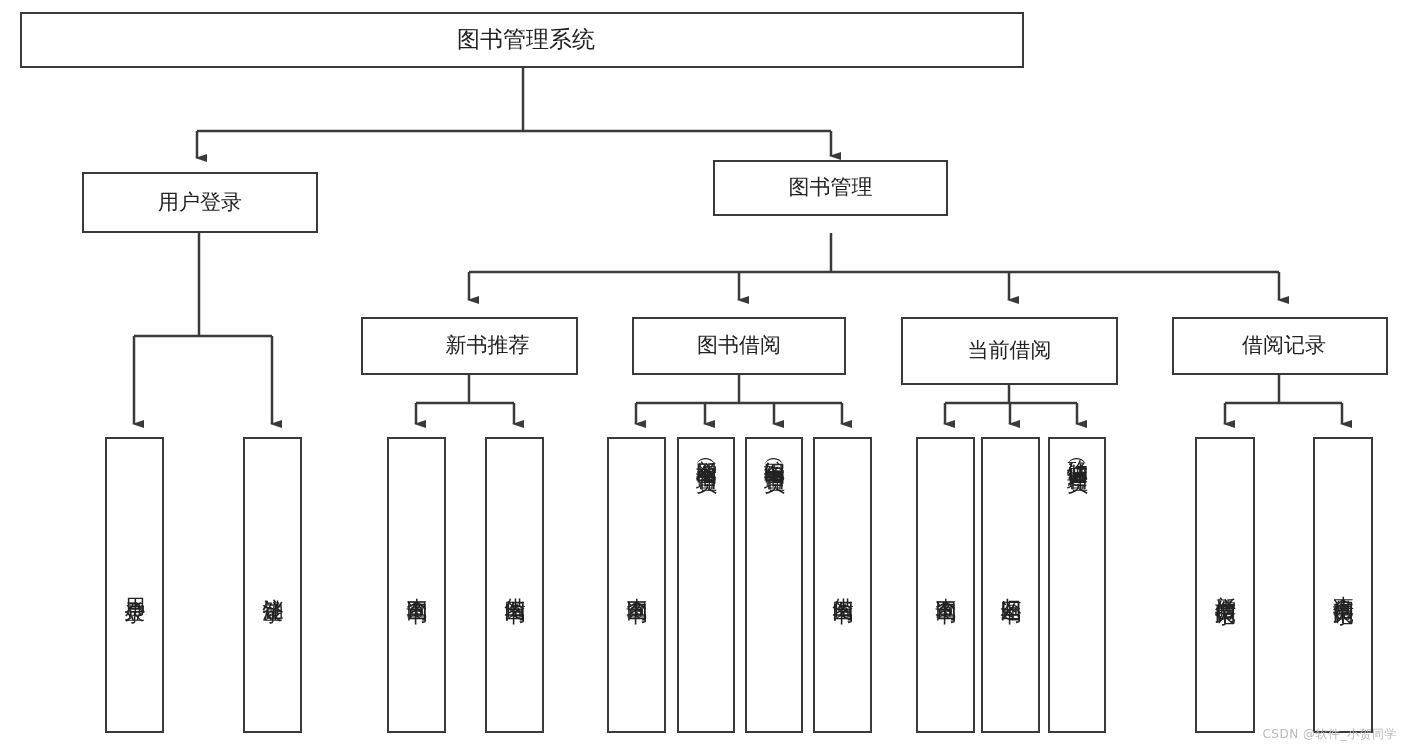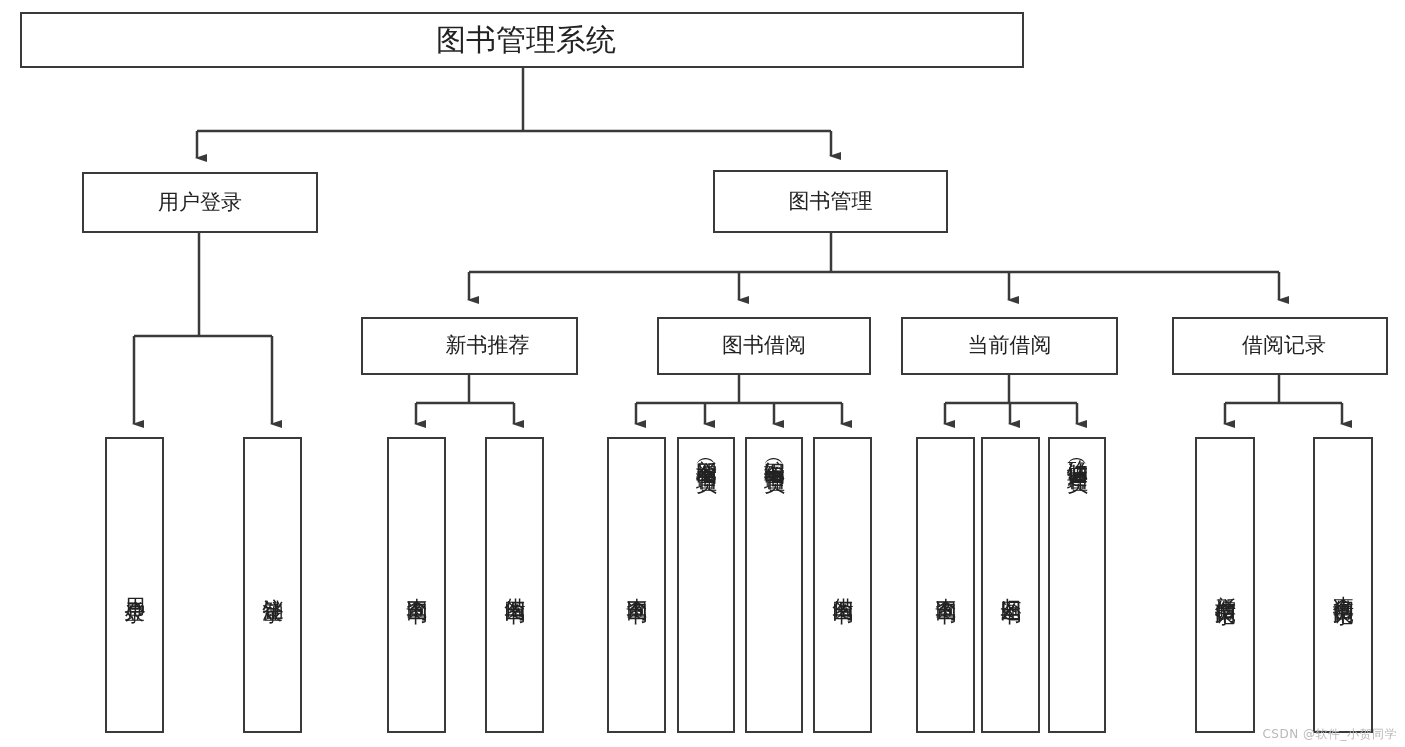--- a/index.html
+++ b/index.html
@@ -40,21 +40,21 @@
   .node .node-label {
     color: #222222;
     text-align: center;
     line-height: 1.12;
     white-space: nowrap;
   }
   .node.horizontal .node-label {
     font-size: 21px;
   }
   .node.root .node-label {
-    font-size: 30px;
+    font-size: 23px;
     margin-left: 8px;
   }
   .node.vertical {
     align-items: flex-start;
     justify-content: center;
     padding-top: 4px;
   }
   .node.vertical .node-label {
     writing-mode: vertical-rl;
     text-orientation: upright;
@@ -131,31 +131,31 @@
     </g>
   </svg>
 
   <div class="node root horizontal" style="left:20px; top:12px; width:1004px; height:56px;">
     <span class="node-label">图书管理系统</span>
   </div>
 
   <div class="node horizontal" style="left:82px; top:172px; width:236px; height:61px;">
     <span class="node-label">用户登录</span>
   </div>
-  <div class="node horizontal" style="left:713px; top:170px; width:235px; height:63px;">
+  <div class="node horizontal" style="left:713px; top:160px; width:235px; height:56px;">
     <span class="node-label">图书管理</span>
   </div>
 
   <div class="node horizontal" style="left:361px; top:317px; width:217px; height:58px;padding-left:36px;">
     <span class="node-label">新书推荐</span>
   </div>
-  <div class="node horizontal" style="left:657px; top:317px; width:214px; height:58px;">
+  <div class="node horizontal" style="left:632px; top:317px; width:214px; height:58px;">
     <span class="node-label">图书借阅</span>
   </div>
-  <div class="node horizontal" style="left:901px; top:317px; width:217px; height:58px;">
+  <div class="node horizontal" style="left:901px; top:317px; width:217px; height:68px;">
     <span class="node-label">当前借阅</span>
   </div>
   <div class="node horizontal" style="left:1172px; top:317px; width:216px; height:58px;padding-left:8px;">
     <span class="node-label">借阅记录</span>
   </div>
 
   <div class="node vertical centered" style="left:105px; top:437px; width:59px; height:296px;">
     <span class="node-label">用户登录</span>
   </div>
   <div class="node vertical centered" style="left:243px; top:437px; width:59px; height:296px;">

